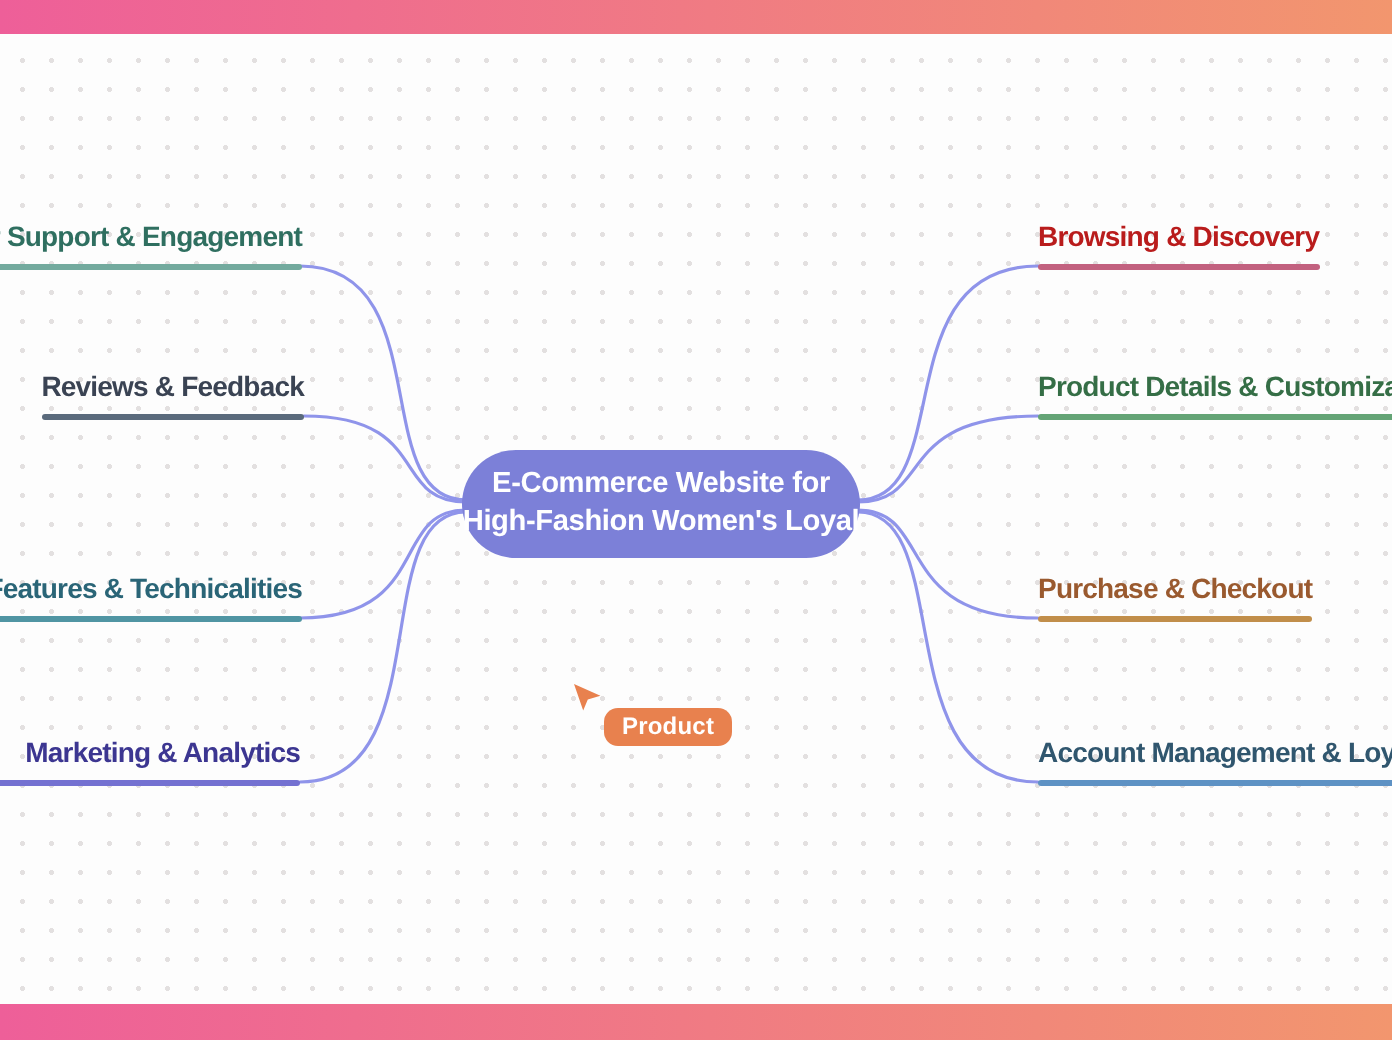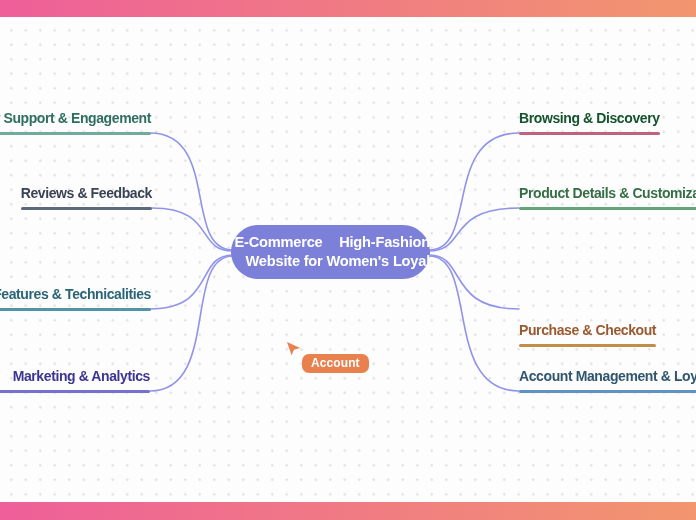--- a/index.html
+++ b/index.html
@@ -23,21 +23,21 @@
   }
   .branch .bar-line{height:3px;border-radius:2px;margin-top:5px;width:100%;}
   .branch.left-side{align-items:flex-end;}
   .branch.right-side{align-items:flex-start;}
   .branch .bar-wrap{position:relative;height:8px;width:100%;}
   .bar-abs{position:absolute;top:5px;height:3px;border-radius:2px;}
   .bar-abs.to-left{left:-320px;right:0;}
   .bar-abs.to-right{left:0;right:-320px;}
   .root-node{
     position:absolute;left:231px;top:225px;width:199px;height:54px;
-    border-radius:27px;display:flex;flex-direction:row;align-items:center;justify-content:center;
+    border-radius:27px;display:flex;flex-direction:column;align-items:center;justify-content:center;
     font-size:14.6px;font-weight:700;letter-spacing:-0.2px;line-height:19px;text-align:right;
   }
   .cursor-wrap{position:absolute;left:286px;top:341px;}
   .cursor-label{
     position:absolute;left:16px;top:13px;padding:2px 9px 3px 9px;border-radius:7px;
     color:#fff;font-size:12px;font-weight:700;letter-spacing:0.1px;
   }
 </style>
 </head>
 <body>
@@ -80,48 +80,48 @@
         <span class="bar-abs to-left" style="background-color: rgb(80, 149, 163);"></span>
       </span>
   </div>
 
   <div class="branch left-side" style="right:546px;top:368px;">
     <span style="color: rgb(60, 54, 145); padding-left: 18px;">Marketing &amp; Analytics</span>
     <span class="bar-line" style="background-color: rgb(116, 113, 209);"></span>
   </div>
 
   <div class="branch right-side" style="left:519px;top:110px;">
-    <span style="color: #14532d;">Browsing &amp; Discovery</span>
+    <span style="color: #b91c1c;">Browsing &amp; Discovery</span>
     <span class="bar-line" style="background-color: rgb(194, 97, 127);"></span>
   </div>
 
   <div class="branch right-side" style="left:519px;top:185px;">
     <span style="color: rgb(53, 110, 70);">Product Details &amp; Customizatio</span>
     <span class="bar-wrap">
         <span class="bar-abs to-right" style="background-color: rgb(100, 164, 118);"></span>
       </span>
   </div>
 
   <div class="branch right-side" style="left:519px;top:286px;">
-    <span style="color: rgb(154, 90, 47); margin-top: 36px;">Purchase &amp; Checkout</span>
+    <span style="color: rgb(154, 90, 47);">Purchase &amp; Checkout</span>
     <span class="bar-line" style="background-color: rgb(193, 142, 74);"></span>
   </div>
 
   <div class="branch right-side" style="left:519px;top:368px;">
     <span style="color: rgb(48, 86, 110);">Account Management &amp; Loyal</span>
     <span class="bar-wrap">
         <span class="bar-abs to-right" style="background-color: rgb(94, 146, 196);"></span>
       </span>
   </div>
 
   <div class="root-node" style="background-color: rgb(124, 128, 216); color: rgb(255, 255, 255);">
     <span>E-Commerce Website for</span>
     <span>High-Fashion Women's Loyal</span>
   </div>
 
   <div class="cursor-wrap">
     <svg width="17" height="17" viewBox="0 0 17 17">
       <path d="M1,1 L5.6,14.2 L7.9,8.8 L14.2,6.9 Z" fill="#e8814e"></path>
     </svg>
-    <span class="cursor-label" style="background-color: rgb(232, 129, 78);">Account</span>
+    <span class="cursor-label" style="background-color: rgb(232, 129, 78);">Product</span>
   </div>
 
 </div>
 
 </body></html>

